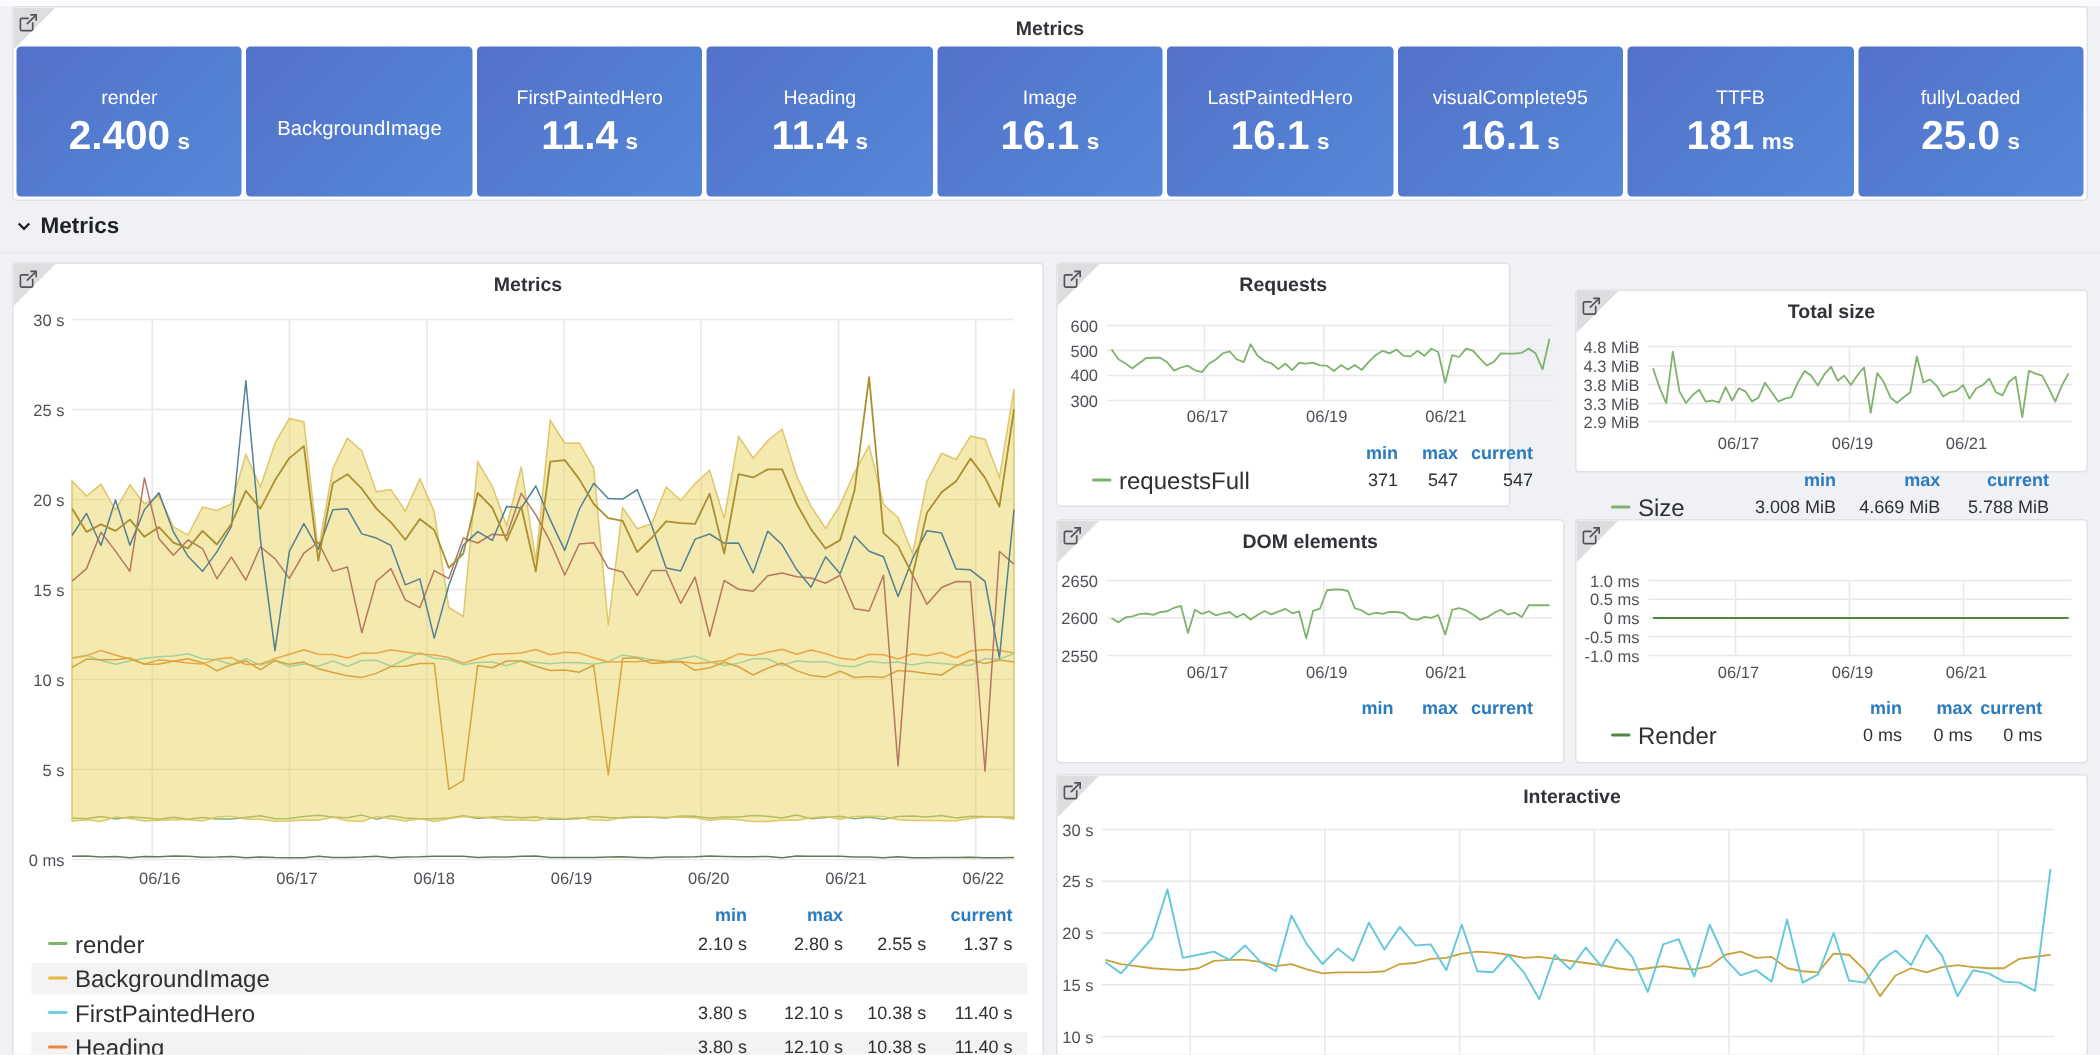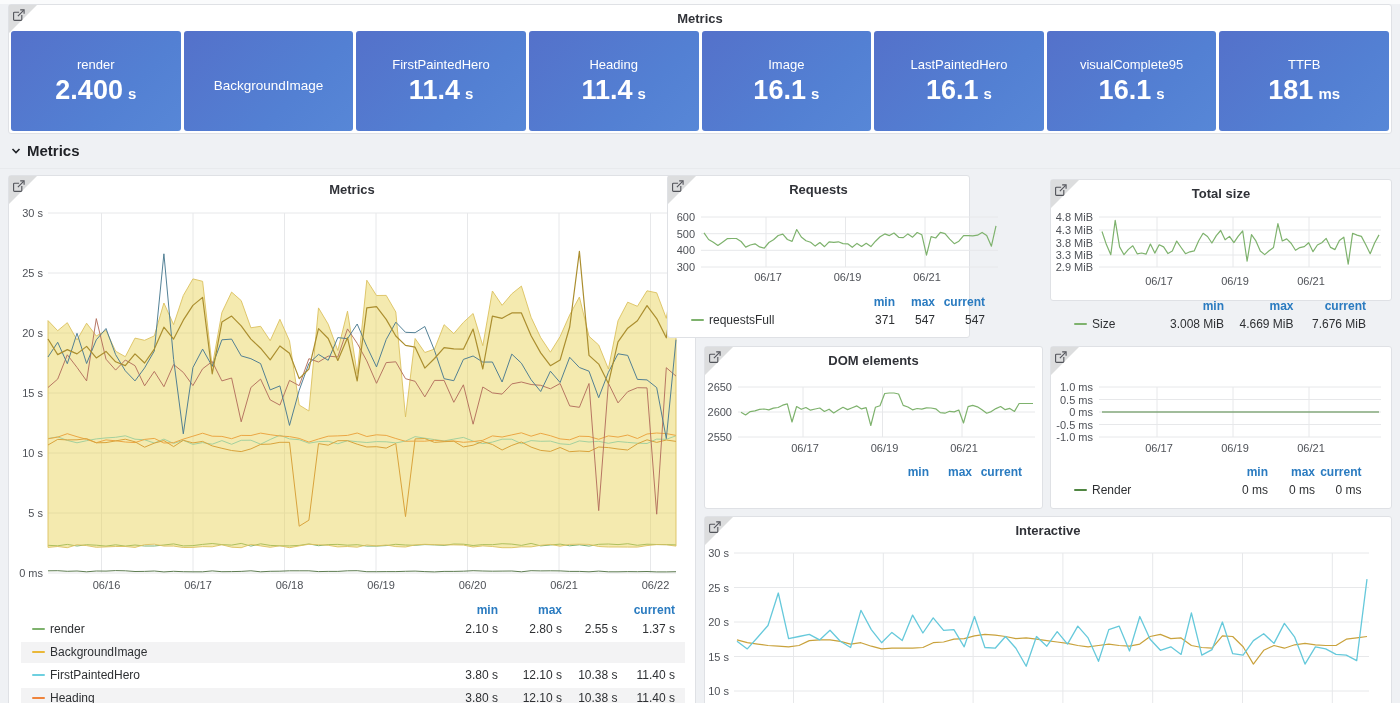--- a/index.html
+++ b/index.html
@@ -16,21 +16,21 @@
 .tonly { margin-top:12px; font-size:13.5px; }
 .tv { font-size:27px; font-weight:700; letter-spacing:0px; }
 .tu { font-size:15px; font-weight:700; margin-left:5px; }
 .rowhead { position:absolute; left:10px; top:142px; font-size:15px; font-weight:700;
             color:#1f2126; display:flex; align-items:center; gap:5px; }
 .lghead { position:absolute; }
 .lh { position:absolute; text-align:right; font-size:12px; color:#2e3033; }
 .lghead .lh { color:#2a7bc0; font-weight:700; }
 .lgrow { position:absolute; height:21px; }
 .sw { position:absolute; left:11px; top:9px; width:13px; height:2px; border-radius:1px; }
-.lbl { position:absolute; left:29px; top:3px; font-size:12px; color:#2e3033; }
+.lbl { position:absolute; left:29px; top:3px; font-size:16px; color:#2e3033; }
 .cells { position:absolute; top:3px; }
 svg text { font-family:"Liberation Sans",sans-serif; }
 .topstrip { position:absolute; left:0; top:0; width:1400px; height:4px; background:#fafbfc; }
 </style></head><body>
 <div class="topstrip"></div>
 <div style="position:absolute;left:0;top:168px;width:1400px;height:1px;background:#e8eaed"></div>
 <div style="position:absolute;left:112px;top:697px;width:380px;height:6px;
      background:linear-gradient(90deg,rgba(95,97,105,0.55),rgba(125,127,135,0.30) 40%,rgba(150,152,160,0.08) 85%,transparent);
      border-radius:3px"></div>
 
@@ -66,20 +66,24 @@
         <div class="tt">LastPaintedHero</div>
         <div class="tv">16.1<span class="tu">s</span></div>
       </div>
       <div class="tile">
         <div class="tt">visualComplete95</div>
         <div class="tv">16.1<span class="tu">s</span></div>
       </div>
       <div class="tile">
         <div class="tt">TTFB</div>
         <div class="tv">181<span class="tu">ms</span></div>
+      </div>
+      <div class="tile">
+        <div class="tt">fullyLoaded</div>
+        <div class="tv">25.0<span class="tu">s</span></div>
       </div>
     </div>
 </div>
 
 <div class="rowhead">
   <svg width="12" height="12" viewBox="0 0 12 12">
       <path d="M2.5 4 L6 7.5 L9.5 4" fill="none" stroke="#1f2126" stroke-width="1.6"></path>
     </svg>
   <span>Metrics</span>
 </div>
@@ -171,21 +175,21 @@
       <span class="lbl">Heading</span>
       <div class="cells" style="left:-12px;width:686px">
         <span class="lh lv" style="left:0;width:489px">3.80 s</span>
         <span class="lh lv" style="left:0;width:553px">12.10 s</span>
         <span class="lh lv" style="left:0;width:608.5px">10.38 s</span>
         <span class="lh lv" style="left:0;width:666px">11.40 s</span>
       </div>
     </div>
 </div>
 
-<div class="panel" style="left:667px;top:175px;width:303px;height:163px">
+<div class="panel" style="left:704px;top:175px;width:303px;height:163px">
   <div class="corner"><svg width="28" height="28" viewBox="0 0 28 28">
 <polygon points="0,0 28,0 0,28" fill="#dcddde"></polygon>
 <path d="M10.1 7.2 h-4.6 a0.9 0.9 0 0 0 -0.9 0.9 v6.4 a0.9 0.9 0 0 0 0.9 0.9 h6.4 a0.9 0.9 0 0 0 0.9 -0.9 v-4.6" fill="none" stroke="#515359" stroke-width="1.1"></path>
 <path d="M8.9 11.1 L14.6 5.4" fill="none" stroke="#515359" stroke-width="1.1"></path>
 <path d="M11.2 4.9 h3.9 v3.9" fill="none" stroke="#515359" stroke-width="1.1"></path>
 </svg></div>
   <div class="ptitle">Requests</div>
   <div style="position:absolute;left:0;top:0"><svg width="339" height="163" viewBox="0 0 339 163">
         <line x1="33" y1="41" x2="330" y2="41" stroke="#e7e8ea"></line>
         <text x="27.0" y="45.0" font-size="11" fill="#4e5157" text-anchor="end" font-weight="normal" font-family="Liberation Sans, sans-serif">600</text>
@@ -212,21 +216,21 @@
       <span class="sw" style="background:#7EB26D"></span>
       <span class="lbl">requestsFull</span>
       <div class="cells" style="left:-12px;width:339px">
         <span class="lh lv" style="left:0;width:227px">371</span>
         <span class="lh lv" style="left:0;width:267px">547</span>
         <span class="lh lv" style="left:0;width:317px">547</span>
       </div>
     </div>
 </div>
 
-<div class="panel" style="left:1050px;top:179px;width:342px;height:122px">
+<div class="panel" style="left:1050px;top:193px;width:342px;height:122px">
   <div class="corner"><svg width="28" height="28" viewBox="0 0 28 28">
 <polygon points="0,0 28,0 0,28" fill="#dcddde"></polygon>
 <path d="M10.1 7.2 h-4.6 a0.9 0.9 0 0 0 -0.9 0.9 v6.4 a0.9 0.9 0 0 0 0.9 0.9 h6.4 a0.9 0.9 0 0 0 0.9 -0.9 v-4.6" fill="none" stroke="#515359" stroke-width="1.1"></path>
 <path d="M8.9 11.1 L14.6 5.4" fill="none" stroke="#515359" stroke-width="1.1"></path>
 <path d="M11.2 4.9 h3.9 v3.9" fill="none" stroke="#515359" stroke-width="1.1"></path>
 </svg></div>
   <div class="ptitle">Total size</div>
   <div style="position:absolute;left:0;top:0"><svg width="342" height="163" viewBox="0 0 342 163">
         <line x1="48" y1="37" x2="330" y2="37" stroke="#e7e8ea"></line>
         <text x="42.0" y="41.0" font-size="11" fill="#4e5157" text-anchor="end" font-weight="normal" font-family="Liberation Sans, sans-serif">4.8 MiB</text>
@@ -250,21 +254,21 @@
       <span class="lh" style="left:0;width:173px">min</span>
       <span class="lh" style="left:0;width:242.5px">max</span>
       <span class="lh" style="left:0;width:315px">current</span>
     </div>
     <div class="lgrow" style="top:134px;left:12px;width:318px">
       <span class="sw" style="background:#7EB26D"></span>
       <span class="lbl">Size</span>
       <div class="cells" style="left:-12px;width:342px">
         <span class="lh lv" style="left:0;width:173px">3.008 MiB</span>
         <span class="lh lv" style="left:0;width:242.5px">4.669 MiB</span>
-        <span class="lh lv" style="left:0;width:315px">7.676 MiB</span>
+        <span class="lh lv" style="left:0;width:315px">5.788 MiB</span>
       </div>
     </div>
 </div>
 
 <div class="panel" style="left:704px;top:346px;width:339px;height:163px">
   <div class="corner"><svg width="28" height="28" viewBox="0 0 28 28">
 <polygon points="0,0 28,0 0,28" fill="#dcddde"></polygon>
 <path d="M10.1 7.2 h-4.6 a0.9 0.9 0 0 0 -0.9 0.9 v6.4 a0.9 0.9 0 0 0 0.9 0.9 h6.4 a0.9 0.9 0 0 0 0.9 -0.9 v-4.6" fill="none" stroke="#515359" stroke-width="1.1"></path>
 <path d="M8.9 11.1 L14.6 5.4" fill="none" stroke="#515359" stroke-width="1.1"></path>
 <path d="M11.2 4.9 h3.9 v3.9" fill="none" stroke="#515359" stroke-width="1.1"></path>

